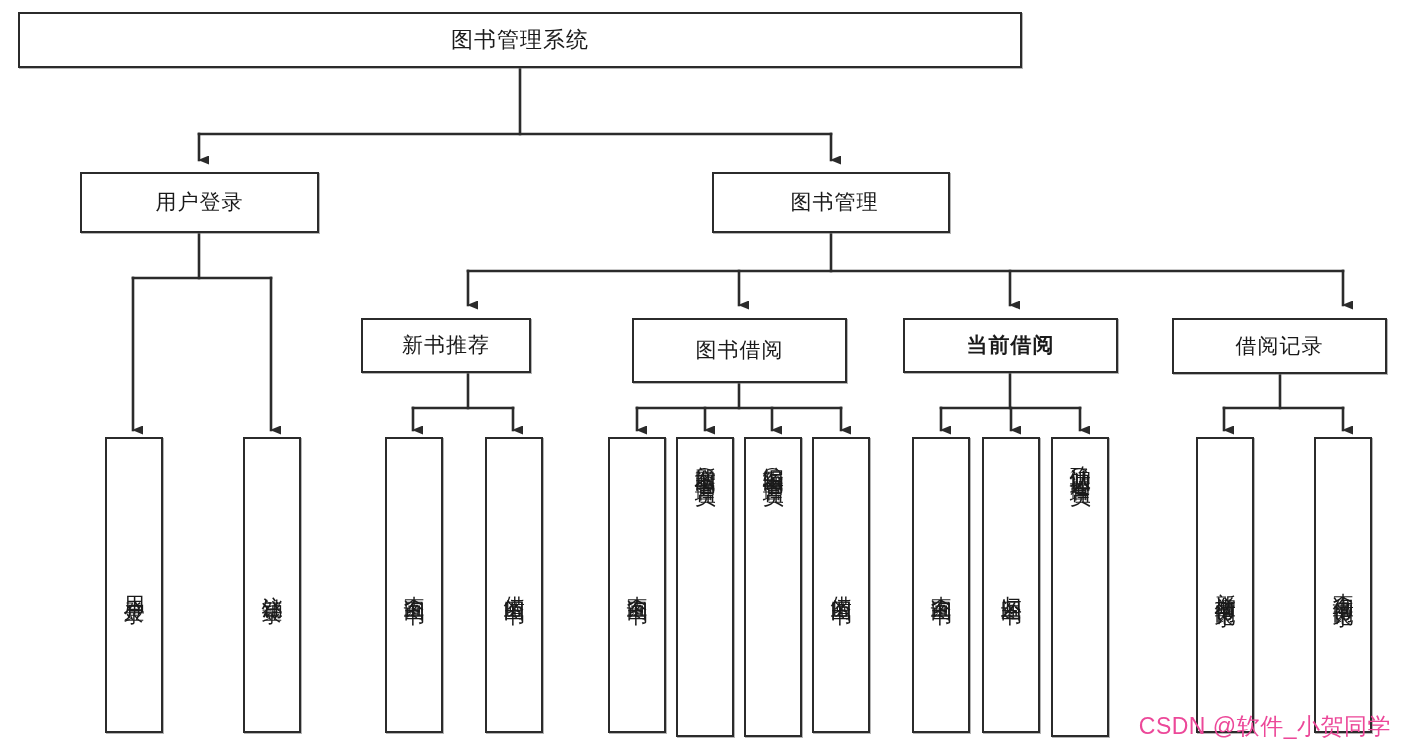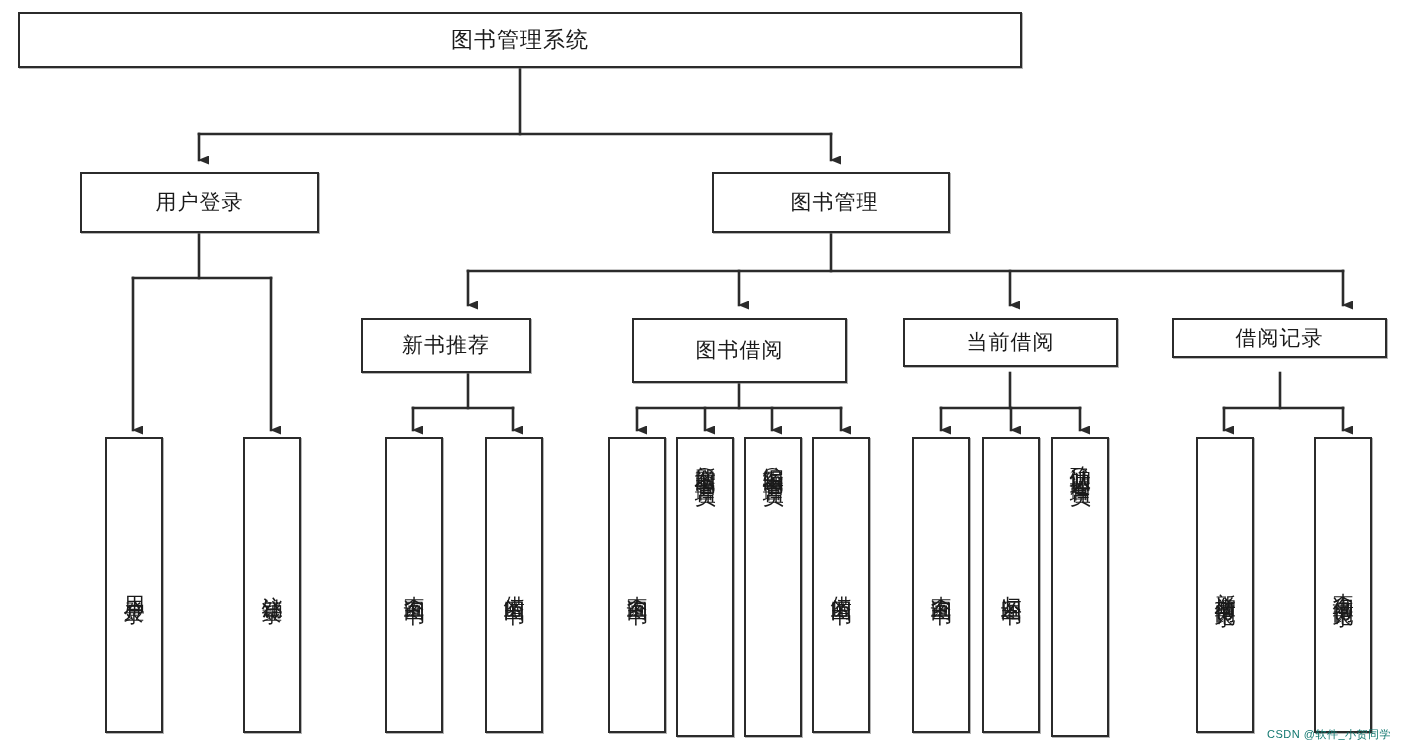--- a/index.html
+++ b/index.html
@@ -62,22 +62,22 @@
     line-height: 1.25;
     white-space: nowrap;
   }
   .node.vertical.top-align {
     align-items: flex-start;
   }
   #watermark {
     position: absolute;
     right: 14px;
     bottom: 5px;
-    font-size: 11px;
-    color: #0f766e;
+    font-size: 23px;
+    color: #ec4899;
     letter-spacing: 0.5px;
     white-space: nowrap;
     user-select: none;
   }
 </style>
 </head>
 <body>
 
 <div id="diagram-root">
 
@@ -144,25 +144,25 @@
   </div>
 
   <div class="node horizontal" style="left:361px; top:318px; width:170px; height:55px;">
     <span class="label">新书推荐</span>
   </div>
 
   <div class="node horizontal" style="left:632px; top:318px; width:215px; height:65px;">
     <span class="label">图书借阅</span>
   </div>
 
-  <div class="node horizontal" style="left:903px; top:318px; width:215px; height:49px;">
+  <div class="node horizontal" style="left:903px; top:318px; width:215px; height:55px;font-weight:bold;">
     <span class="label">当前借阅</span>
   </div>
 
-  <div class="node horizontal" style="left:1172px; top:318px; width:215px; height:40px;">
+  <div class="node horizontal" style="left:1172px; top:318px; width:215px; height:56px;">
     <span class="label">借阅记录</span>
   </div>
 
   <div class="node vertical" style="left:105px; top:437px; width:58px; height:296px;">
     <span class="label">用户登录</span>
   </div>
 
   <div class="node vertical" style="left:243px; top:437px; width:58px; height:296px;">
     <span class="label">注销登录</span>
   </div>

